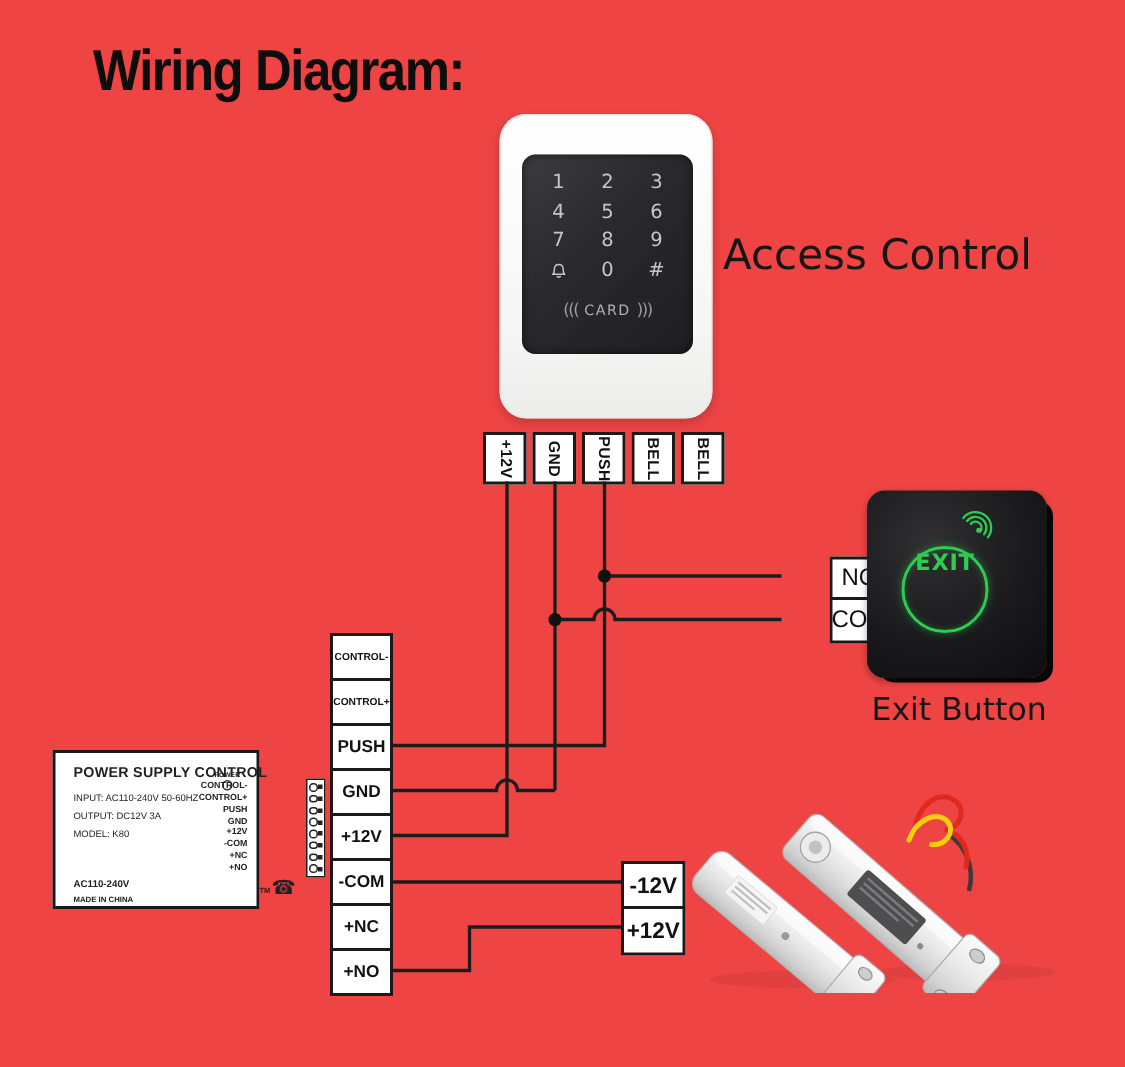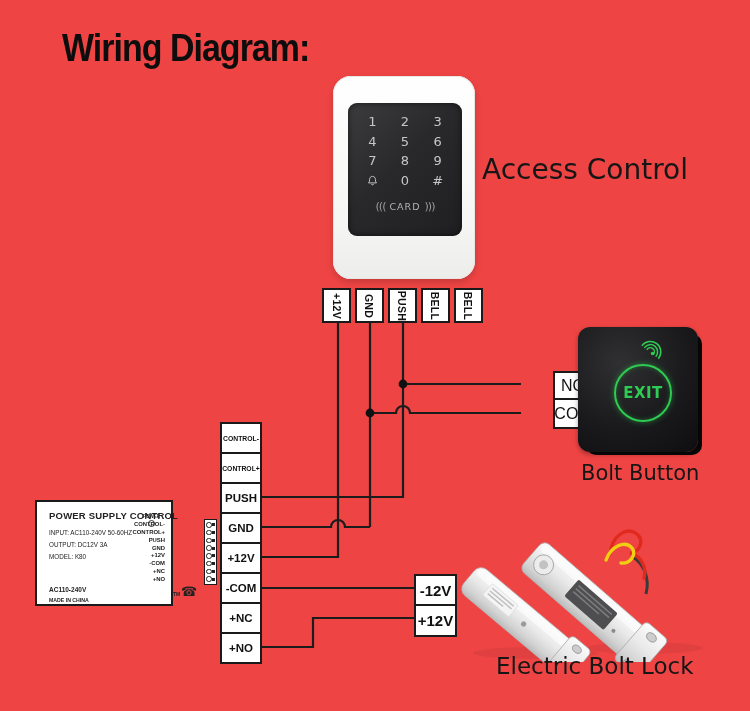--- a/index.html
+++ b/index.html
@@ -43,22 +43,22 @@
   #relay-boxes{left:521px;top:371px;width:40px;padding-left:32px;}
   .relay-box{width:40px;border:2px solid #1a1a1a;background:#fff;box-sizing:border-box;
              display:flex;align-items:center;justify-content:center;font-size:16px;}
   #no-box{height:29px;}
   #com-box{height:31px;margin-top:-2px;}
 
   
   #exit-btn{left:578px;top:327px;width:120px;height:125px;border-radius:12px;
             background:radial-gradient(circle at 35% 28%, #303032 0%, #1a1a1c 55%, #0e0e10 100%);
             box-shadow:6px 5px 0 -2px #060607, 0 2px 5px rgba(0,0,0,.35);}
-  #exit-ring{position:absolute;left:36px;top:37px;width:54px;height:54px;border-radius:50%;
-             border:2.5px solid #2ecc52;display:flex;align-items:center;justify-content:center;
+  #exit-ring{position:absolute;left:23px;top:37px;width:54px;height:54px;border-radius:50%;
+             border:2.5px solid #2ecc52;display:flex;justify-content:center;
              box-shadow:0 0 6px rgba(46,204,82,.45), inset 0 0 5px rgba(46,204,82,.35);}
   #exit-text{color:#2ecc52;font-size:15px;font-weight:bold;letter-spacing:.5px;
              font-family:"DejaVu Sans",sans-serif;}
 
   
   #ps-panel{left:35px;top:500px;width:138px;height:106px;border:2px solid #1a1a1a;
             background:#fff;box-sizing:border-box;}
   .ps-text{position:absolute;white-space:nowrap;color:#222;}
   #ps-title{left:12px;top:8px;font-size:9.5px;font-weight:bold;letter-spacing:.2px;}
   #ps-input{left:12px;top:27px;font-size:6.3px;}
@@ -185,21 +185,21 @@
         <path d="M11 17 A4 4 0 0 1 19 17"></path>
         <path d="M7.8 17 A7.2 7.2 0 0 1 22.2 17"></path>
         <path d="M4.6 17 A10.4 10.4 0 0 1 25.4 17"></path>
       </g>
       <circle cx="16.5" cy="18.5" r="1.7" fill="#2ecc52"></circle>
     </svg>
     <div id="exit-ring">
       <span id="exit-text">EXIT</span>
     </div>
   </div>
-  <div id="exit-label" class="abs sec-label">Bolt Button</div>
+  <div id="exit-label" class="abs sec-label">Exit Button</div>
 
   <div id="ps-panel" class="abs">
     <div id="ps-title" class="ps-text">POWER SUPPLY CONTROL</div>
     <div id="ps-input" class="ps-text">INPUT: AC110-240V 50-60HZ</div>
     <div id="ps-output" class="ps-text">OUTPUT: DC12V 3A</div>
     <div id="ps-model" class="ps-text">MODEL: K80</div>
     <div id="ps-power" class="ps-text">
       <span>POWER</span>
       <span id="ps-power-circle"></span>
     </div>
@@ -311,15 +311,14 @@
       <circle cx="112" cy="23" r="2" fill="#8b8b8b"></circle>
       <rect x="130" y="-6" width="30" height="50" rx="5" fill="url(#metalA)" stroke="#a8a8a8" stroke-width="0.8"></rect>
       <ellipse cx="145" cy="3" rx="5.5" ry="4" fill="#cdcdcd" stroke="#8e8e8e" stroke-width="0.8"></ellipse>
       <ellipse cx="145" cy="39" rx="5.5" ry="4" fill="#cdcdcd" stroke="#8e8e8e" stroke-width="0.8"></ellipse>
     </g>
 
     <path d="M172 44 C184 52 190 66 186 82" fill="none" stroke="#3a3a3a" stroke-width="3"></path>
     <path d="M150 42 C152 24 166 14 177 22 C185 29 179 41 170 41 C181 44 187 55 184 66" fill="none" stroke="#e02a1e" stroke-width="3.4" stroke-linecap="round"></path>
     <path d="M146 48 C151 34 165 28 172 36 C177 43 170 52 161 51" fill="none" stroke="#f0cf10" stroke-width="3.4" stroke-linecap="round"></path>
   </svg>
-  <div id="lock-label" class="abs sec-label">Electric Bolt Lock</div>
 
 </div>
 
 </body></html>

